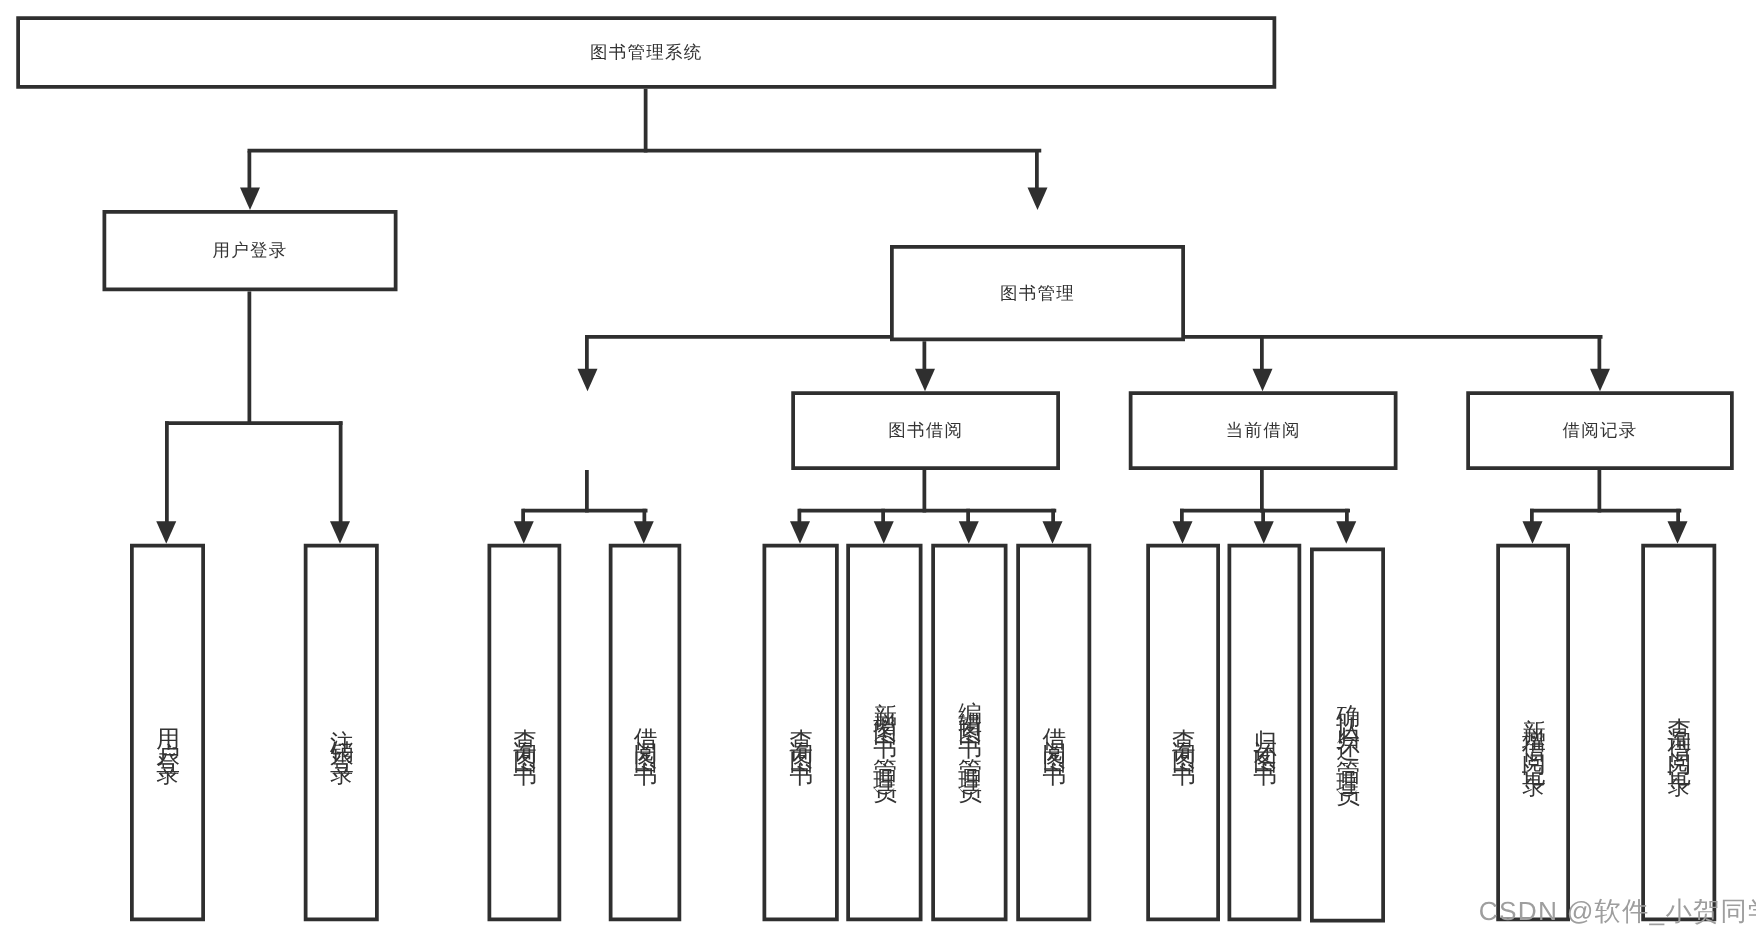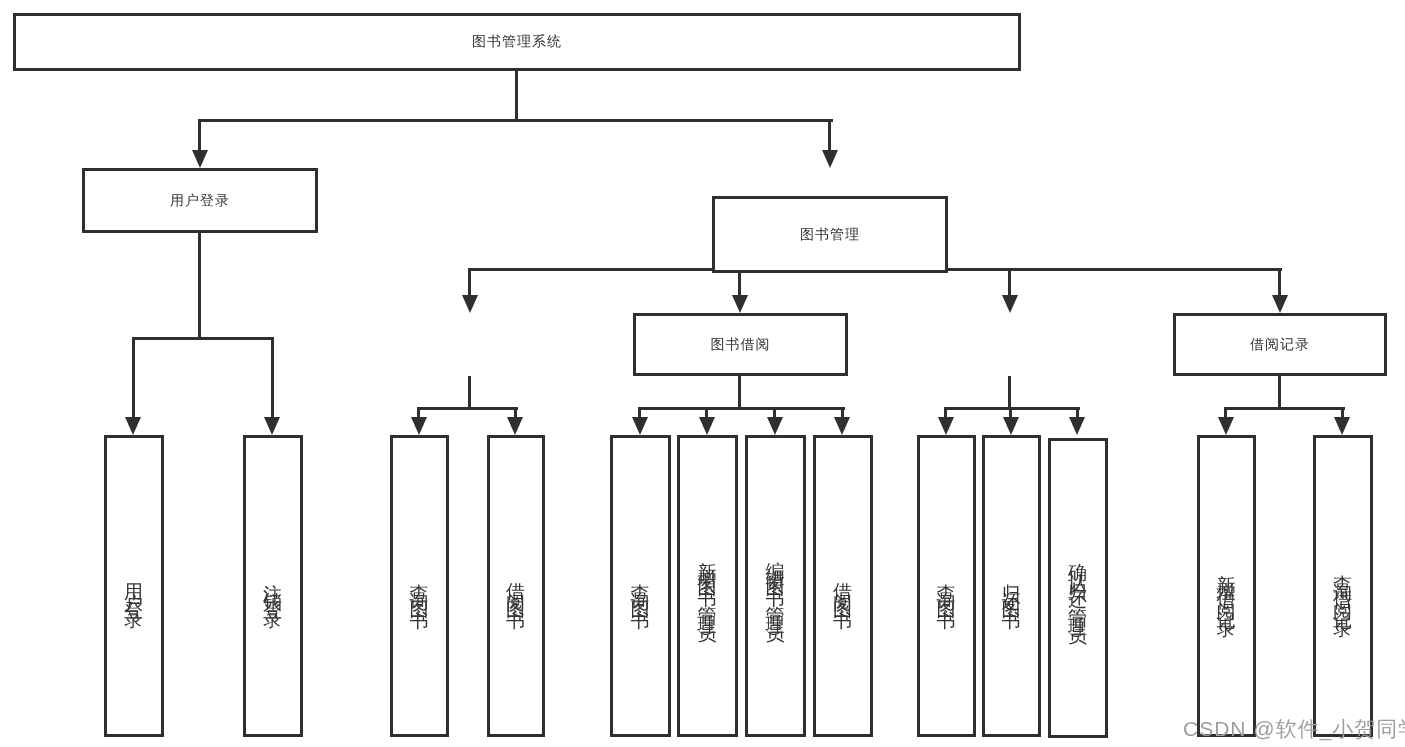--- a/index.html
+++ b/index.html
@@ -117,20 +117,21 @@
 
   <div class="hbox" style="left:13px;top:13px;width:1008px;height:58px;">图书管理系统</div>
 
   <div class="hbox" style="left:82px;top:168px;width:236px;height:65px;">用户登录</div>
 
   <div class="hbox" style="left:712px;top:168px;width:236px;height:77px;margin-top:28px;">图书管理</div>
 
 
   <div class="hbox" style="left:633px;top:313px;width:215px;height:63px;">图书借阅</div>
 
+  <div class="hbox" style="left:903px;top:313px;width:215px;height:63px;">当前借阅</div>
 
   <div class="hbox" style="left:1173px;top:313px;width:214px;height:63px;">借阅记录</div>
 
   <div class="vbox" style="left:104px;top:435px;width:60px;height:302px;">用户登录</div>
 
   <div class="vbox" style="left:243px;top:435px;width:60px;height:302px;">注销登录</div>
 
   <div class="vbox" style="left:390px;top:435px;width:59px;height:302px;">查询图书</div>
 
   <div class="vbox" style="left:487px;top:435px;width:58px;height:302px;">借阅图书</div>

